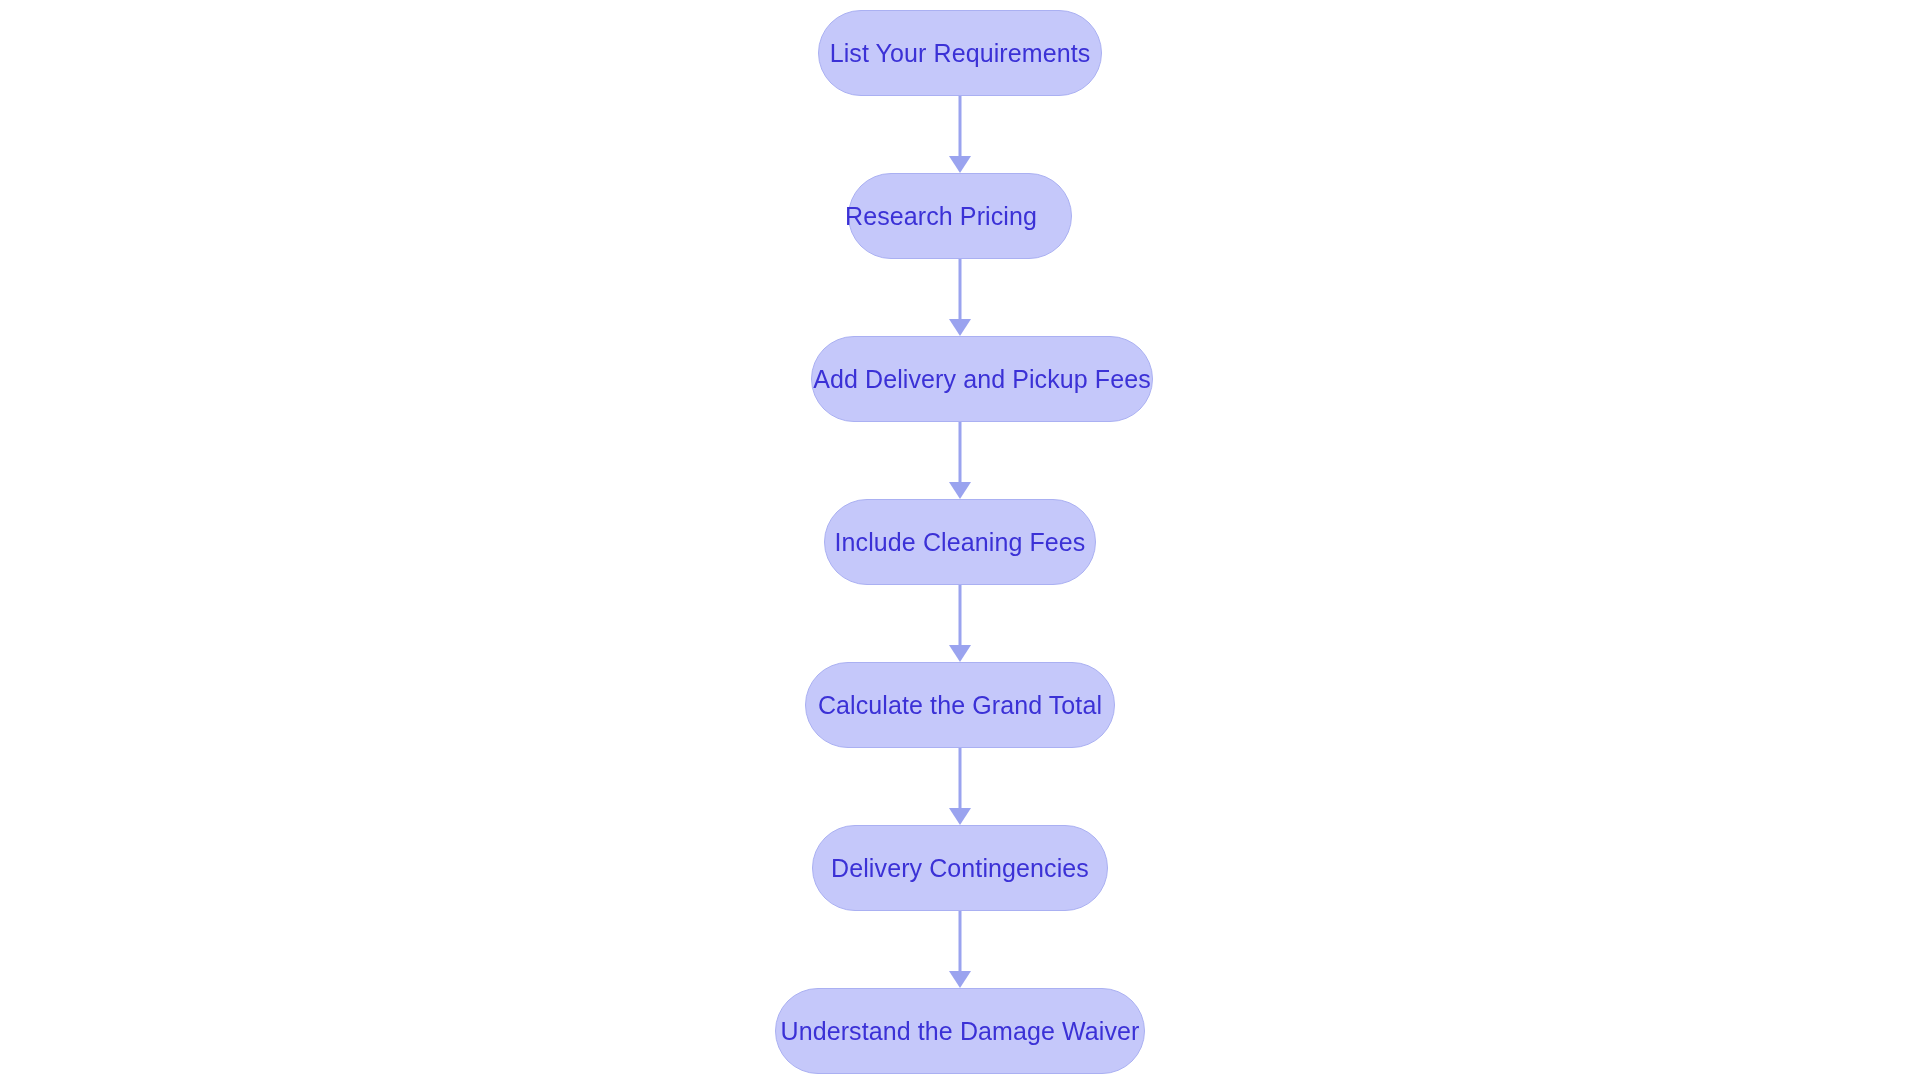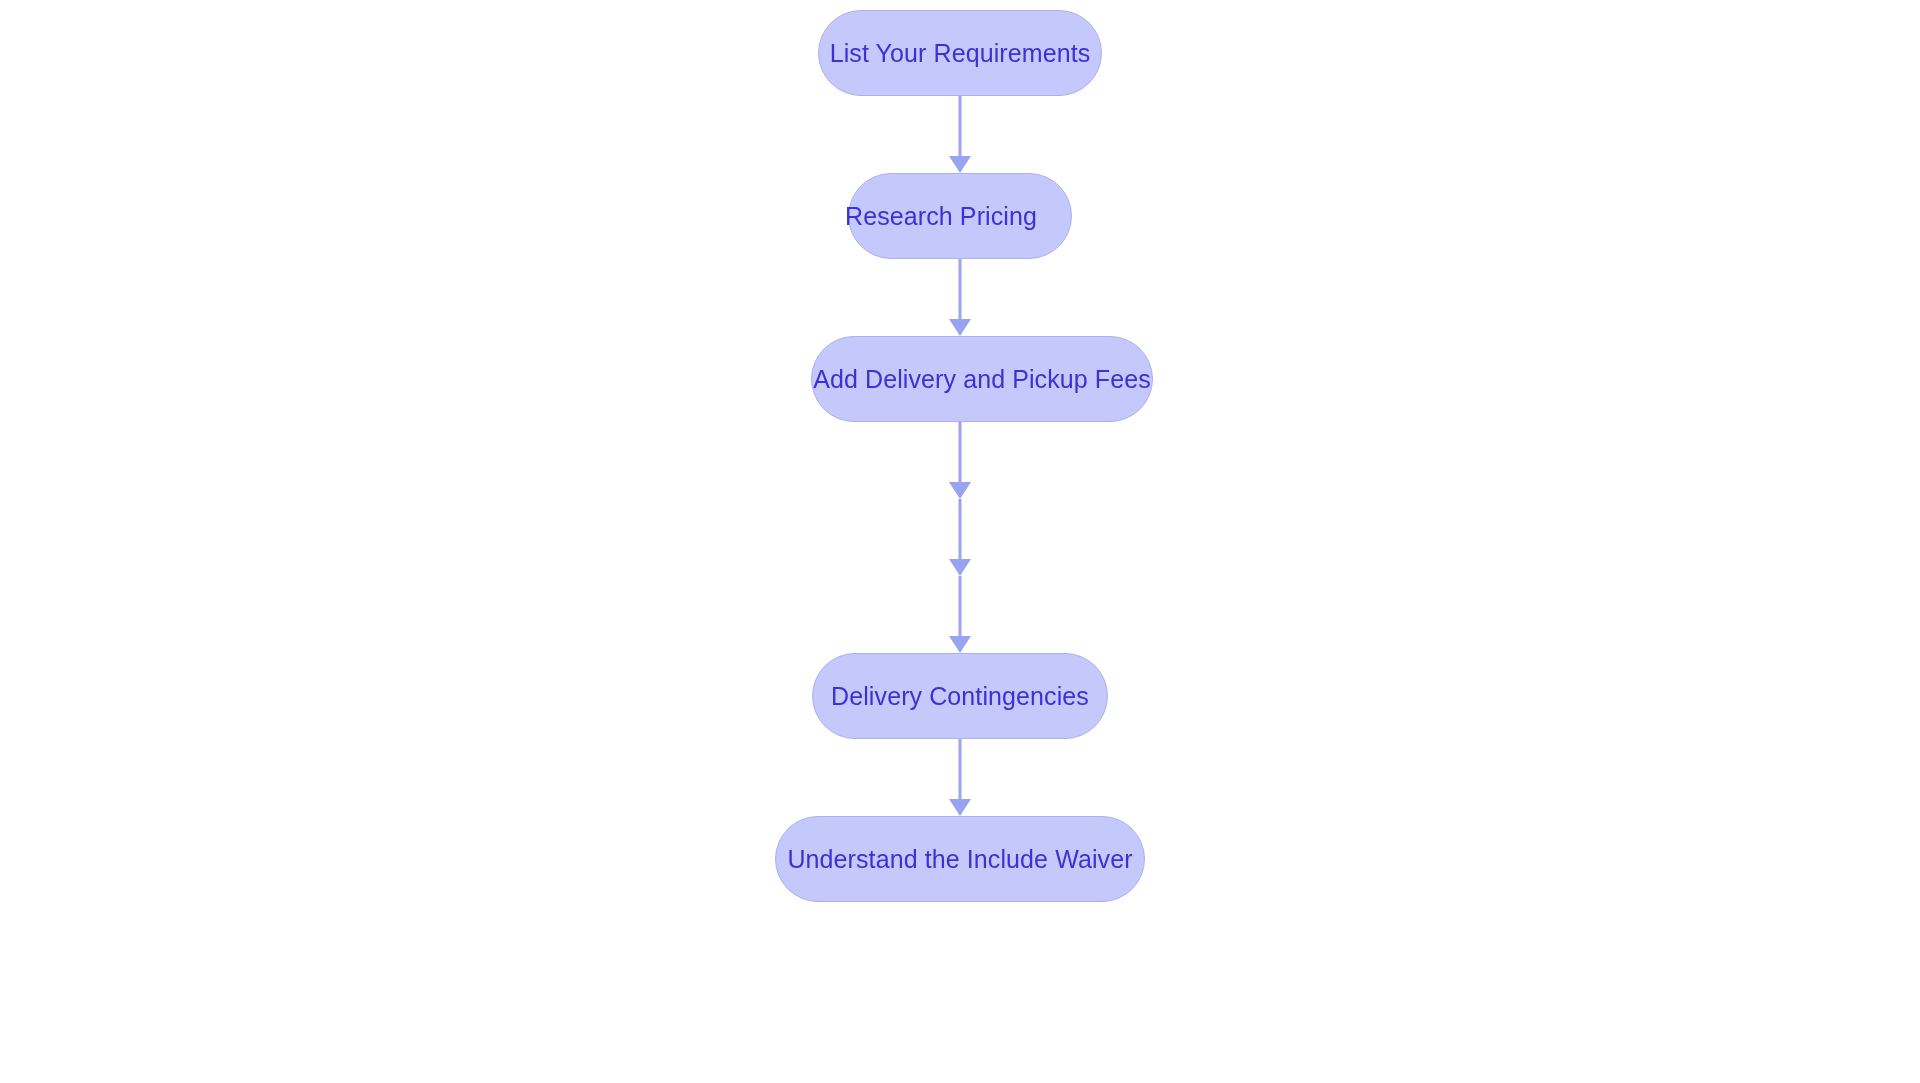--- a/index.html
+++ b/index.html
@@ -124,39 +124,45 @@
 
     <div class="node w3">
       <span class="node-label">Add Delivery and Pickup Fees</span>
     </div>
 
     <div class="connector">
       <div class="line"></div>
       <div class="arrowhead"></div>
     </div>
 
+    <div class="node w4">
+      <span class="node-label">Include Cleaning Fees</span>
+    </div>
 
     <div class="connector">
       <div class="line"></div>
       <div class="arrowhead"></div>
     </div>
 
+    <div class="node w5">
+      <span class="node-label">Calculate the Grand Total</span>
+    </div>
 
     <div class="connector">
       <div class="line"></div>
       <div class="arrowhead"></div>
     </div>
 
     <div class="node w6">
       <span class="node-label">Delivery Contingencies</span>
     </div>
 
     <div class="connector">
       <div class="line"></div>
       <div class="arrowhead"></div>
     </div>
 
     <div class="node w7">
-      <span class="node-label">Understand the Include Waiver</span>
+      <span class="node-label">Understand the Damage Waiver</span>
     </div>
 
   </div>
 </div>
 
 </body></html>

